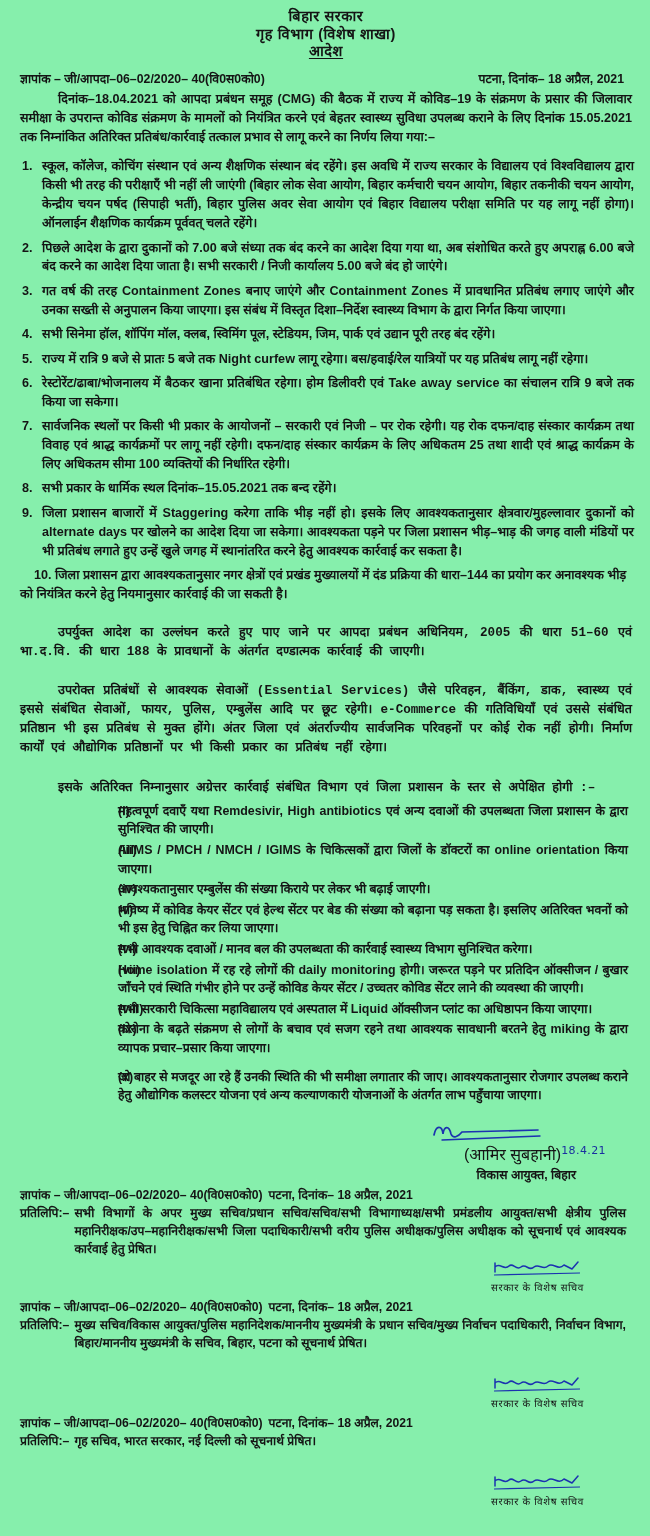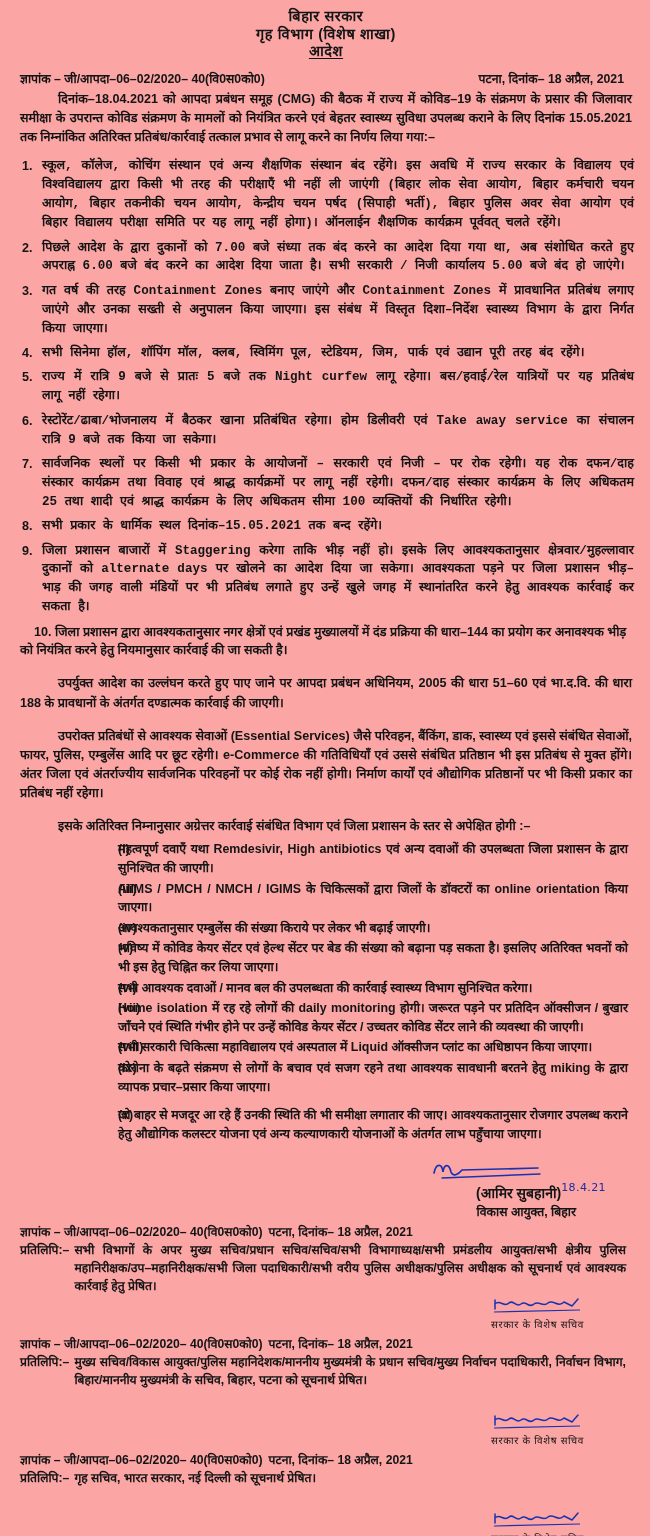--- a/index.html
+++ b/index.html
@@ -15,21 +15,21 @@
     position: relative;
     font-family: "Liberation Sans", "DejaVu Sans", sans-serif;
     color: #141414;
     overflow: hidden;
   }
   .page {
     width: 650px;
     height: 1536px;
     padding: 8px 16px 6px 18px;
     position: relative;
-    background: #fca5a5;
+    background: #86efac;
   }
 
   
   .header-block {
     text-align: center;
     line-height: 1.22;
   }
   .hdr-line {
     font-weight: bold;
     font-size: 14.5px;
@@ -59,21 +59,21 @@
   
   .para {
     font-size: 12.6px;
     line-height: 1.52;
     text-align: justify;
     text-justify: inter-word;
     margin: 3px 2px 0 2px;
     font-weight: bold;
   }
   .para.indent { text-indent: 38px; }
-  .para.gap { margin-top: 14px; }
+  .para.gap { margin-top: 20px; font-family: Liberation Mono, monospace; }
 
   
   .num-list {
     margin: 10px 0 0 0;
     padding: 0;
     list-style: none;
   }
   .num-item {
     display: flex;
     align-items: flex-start;
@@ -85,21 +85,20 @@
   .num-marker {
     flex: 0 0 auto;
     width: 24px;
     padding-left: 4px;
     text-align: left;
   }
   .num-text {
     flex: 1 1 auto;
     text-align: justify;
     text-justify: inter-word;
-    font-family: Liberation Mono, monospace;
   }
   
   .num-item.flat {
     display: block;
     text-indent: 14px;
     margin-left: 2px;
     margin-right: 0;
   }
 
   
@@ -138,22 +137,22 @@
   }
   .sig-scribble {
     display: inline-block;
     height: 22px;
     width: 120px;
     position: relative;
     vertical-align: bottom;
   }
   .sig-scribble svg { display: block; }
   .sig-name {
-    font-size: 14px;
-    font-weight: bold;
+    font-size: 16px;
+    font-weight: normal;
     display: inline-block;
   }
   .sig-date-hand {
     font-size: 11px;
     color: #1a2fa0;
     font-family: "DejaVu Sans", sans-serif;
     vertical-align: super;
     letter-spacing: 0.4px;
   }
   .sig-title {

